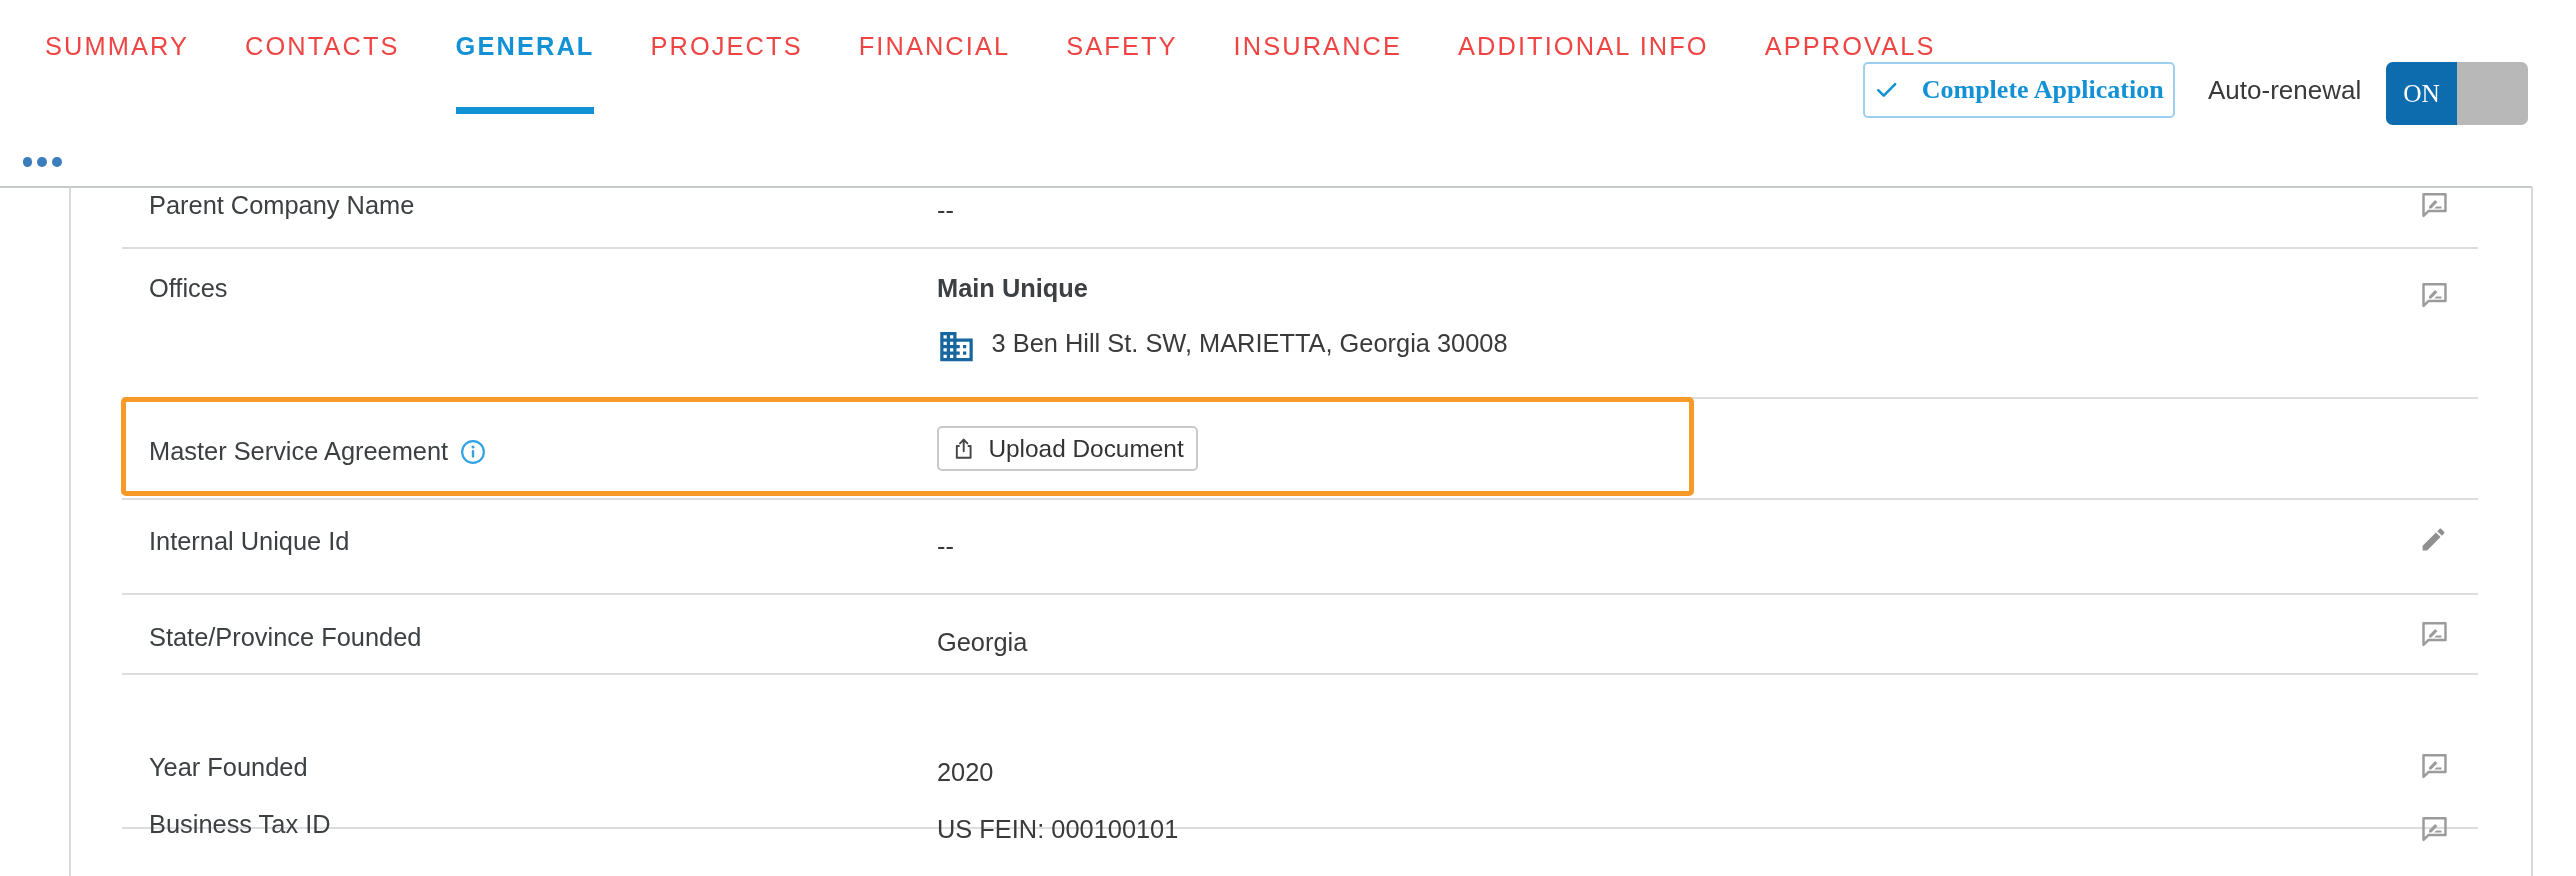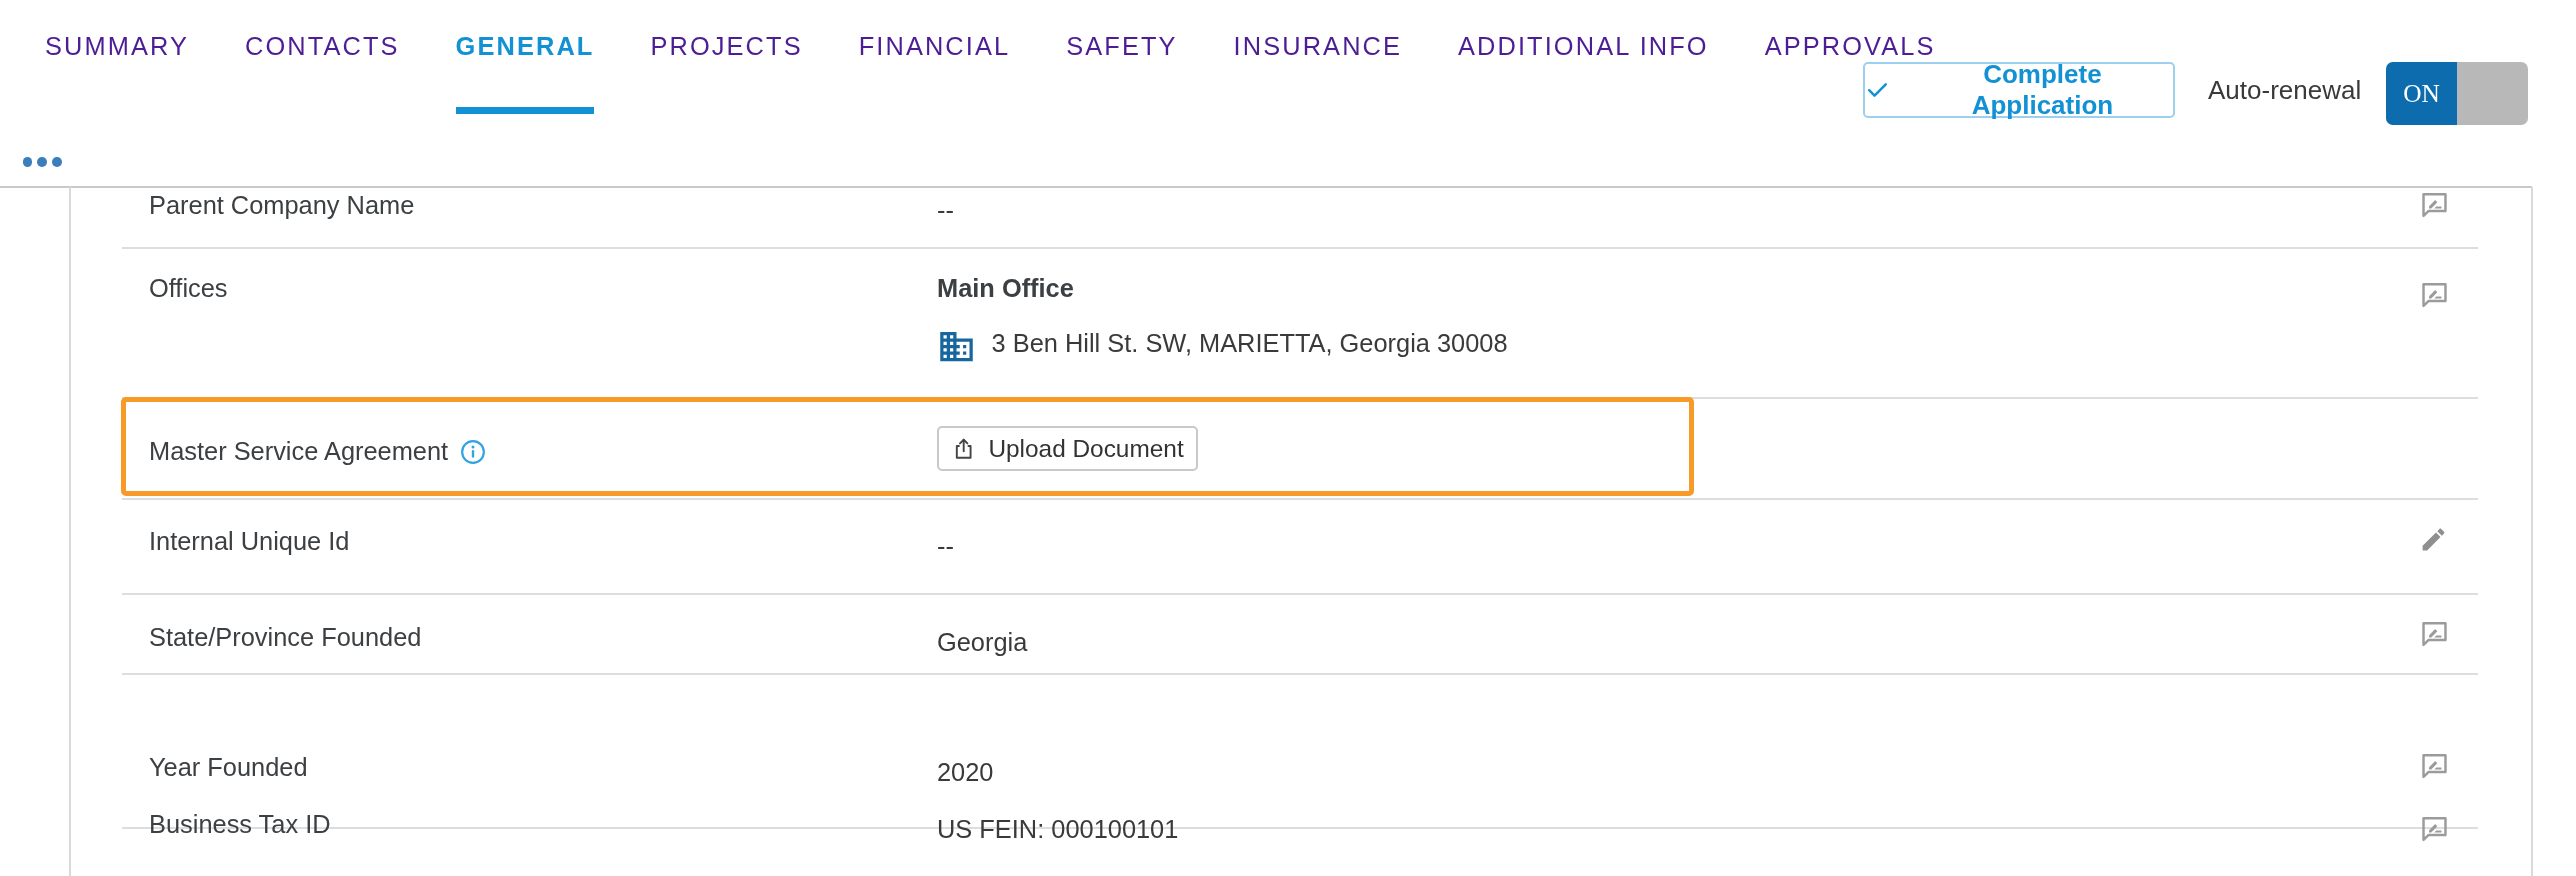--- a/index.html
+++ b/index.html
@@ -2,31 +2,31 @@
 <html><head>
 <meta charset="utf-8">
 <style>
   * { margin:0; padding:0; box-sizing:border-box; }
   body { background:#fff; font-family:"Liberation Sans", sans-serif; }
   .screen { position:relative; width:2576px; height:877px; background:#fff; overflow:hidden; }
 
   
   .tabs { position:absolute; left:45px; top:0; display:flex; gap:56px; }
   .tab { position:relative; height:114px; padding-top:32px; font-size:25.4px;
-         letter-spacing:2.1px; color:#4c1d95; white-space:nowrap; cursor:pointer; }
+         letter-spacing:2.1px; color:#ef4444; white-space:nowrap; cursor:pointer; }
   .tab.active { color:#1291d5; font-weight:700; }
   .tab.active::after { content:""; position:absolute; left:0; right:0; bottom:0; height:6.8px; background:#1291d5; }
 
   .overflow-dots { position:absolute; left:22.5px; top:157px; display:flex; gap:4.9px; cursor:pointer; }
   .overflow-dots span { width:9.8px; height:9.8px; border-radius:50%; background:#3c7dbd; }
 
   .complete-btn { position:absolute; left:1863px; top:62px; width:312px; height:56px;
          background:#fff; border:2px solid #9dcfee; border-radius:4.9px;
          display:flex; align-items:center; justify-content:center; gap:22px;
-         color:#1291d5; font-size:26px; font-weight:600; font-family:Liberation Sans, sans-serif; cursor:pointer; }
+         color:#1291d5; font-size:26px; font-weight:600; font-family:Liberation Serif, serif; cursor:pointer; }
   .auto-label { position:absolute; left:2208px; top:75px; font-size:26px; color:#3a3a3a; line-height:31px; }
   .toggle { position:absolute; left:2386px; top:62px; width:142px; height:63px;
          border-radius:6.8px; overflow:hidden; display:flex; cursor:pointer;font-family:Liberation Serif, serif; }
   .toggle-on  { width:71px; background:#0d6cad; color:#fff; font-size:25.4px;
          display:flex; align-items:center; justify-content:center; }
   .toggle-off { flex:1; background:#b8b8b8; }
 
   .header-divider { position:absolute; left:0; top:186px; width:2532px; height:2px; background:#c6cacd; }
   .vline { position:absolute; top:187px; height:690px; width:2px; background:#d9d9d9; }
   .vline.left  { left:69px; }
@@ -105,21 +105,21 @@
         <path d="M3.5 4h17v13H7.5L3.5 20.8z" fill="none" stroke="#9b9b9b" stroke-width="1.9" stroke-linejoin="round"></path>
         <path d="M7.8 13.3l4.7-4.7 1.7 1.7-4.7 4.7H7.8z" fill="#9b9b9b"></path>
         <path d="M13.4 13.5h4v1.6h-5.6z" fill="#9b9b9b"></path>
       </svg>
     </div>
   </div>
 
   <div class="row" style="top:249px;height:150px;--pt:23.4px;--it:30px">
     <div class="row-label">Offices</div>
     <div class="office-value">
-      <div class="office-name">Main Office</div>
+      <div class="office-name">Main Unique</div>
       <div class="office-address">
         <svg width="39" height="39" viewBox="0 0 24 24" fill="#17679e">
           <path d="M12 7V3H2v18h20V7H12zM6 19H4v-2h2v2zm0-4H4v-2h2v2zm0-4H4V9h2v2zm0-4H4V5h2v2zm4 12H8v-2h2v2zm0-4H8v-2h2v2zm0-4H8V9h2v2zm0-4H8V5h2v2zm10 12h-8v-2h2v-2h-2v-2h2v-2h-2V9h8v10zm-2-8h-2v2h2v-2zm0 4h-2v2h2v-2z"></path>
         </svg>
         <span class="addr-text">3 Ben Hill St. SW, MARIETTA, Georgia 30008</span>
       </div>
     </div>
     <div class="row-icon">
       <svg width="31" height="31" viewBox="0 0 24 24">
         <path d="M3.5 4h17v13H7.5L3.5 20.8z" fill="none" stroke="#9b9b9b" stroke-width="1.9" stroke-linejoin="round"></path>

